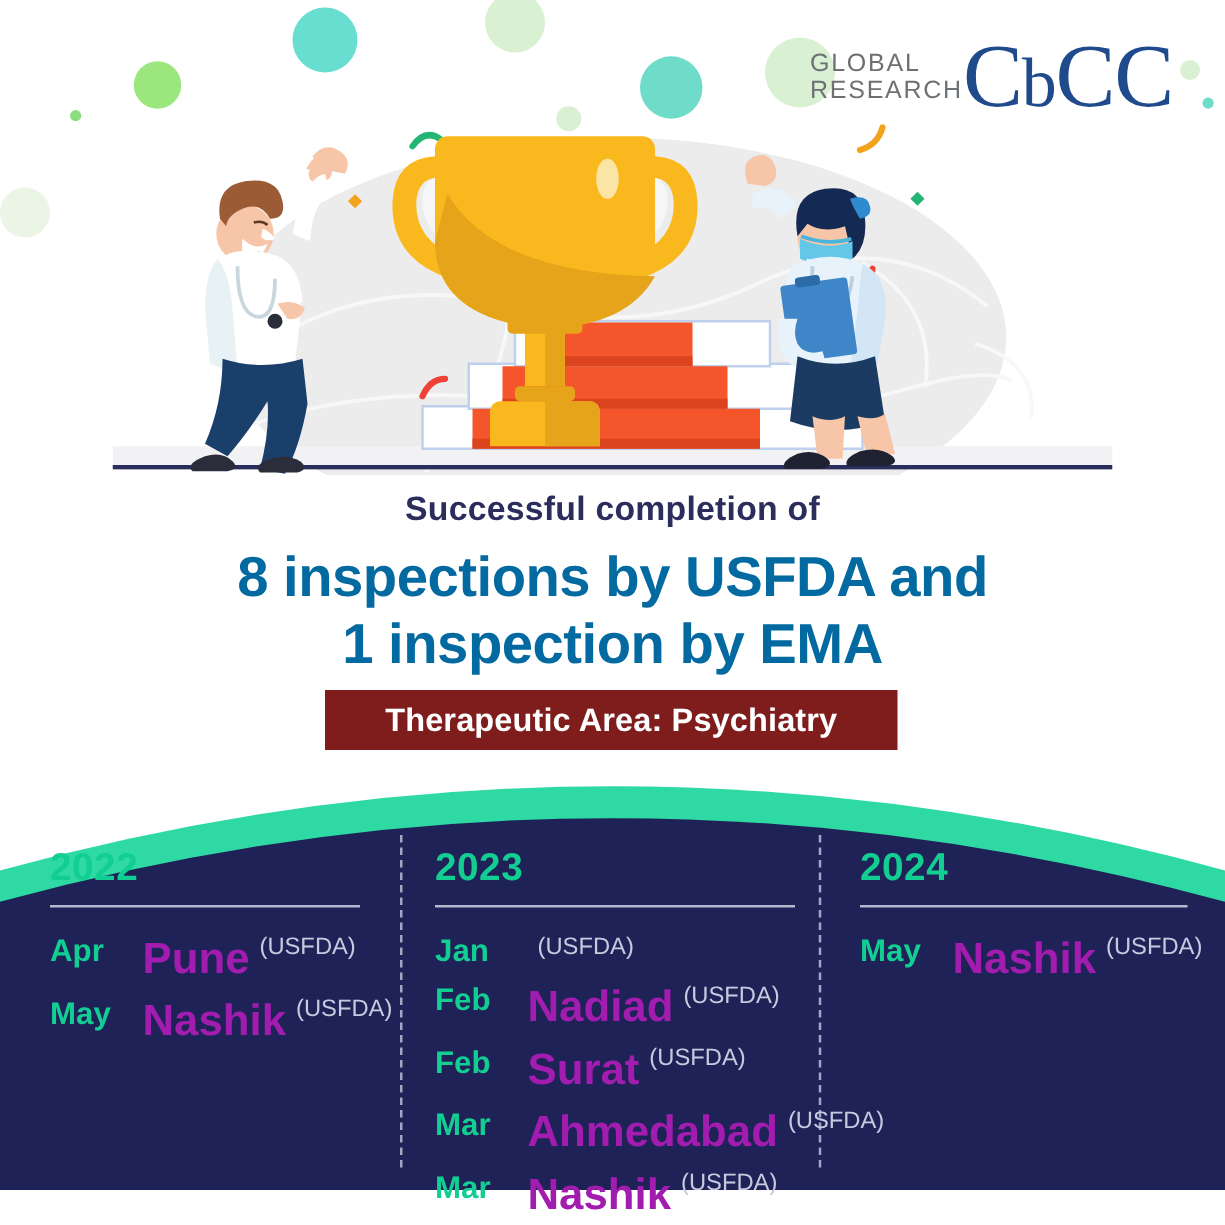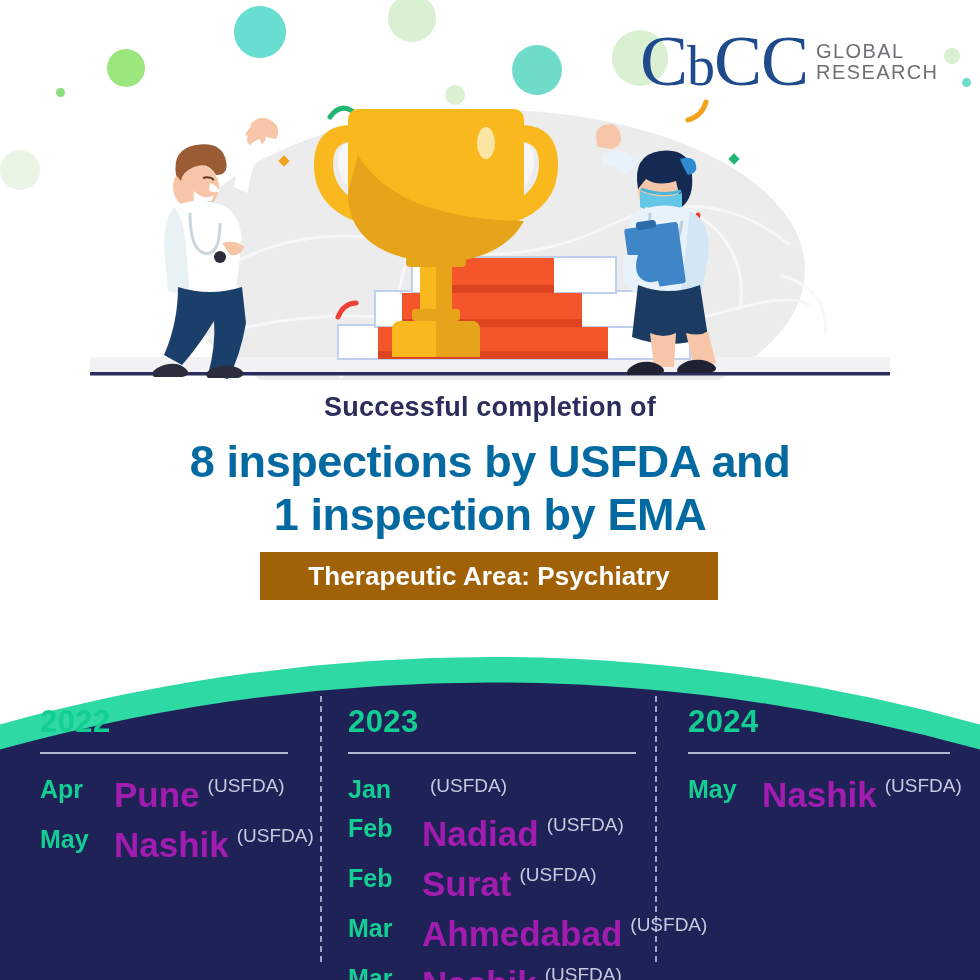--- a/index.html
+++ b/index.html
@@ -24,26 +24,26 @@
   
   #illus{position:absolute;left:90px;top:95px;width:800px;height:285px;}
 
   
   #headline{position:absolute;left:0;top:392px;width:980px;text-align:center;}
   #subtitle{font-size:27px;color:#2B2D5C;font-weight:700;letter-spacing:.2px;}
   #bigline{margin-top:12px;font-size:45px;font-weight:700;color:#0369a1;line-height:1.18;letter-spacing:-.4px;}
 
   #badge{
     position:absolute;left:260px;top:552px;width:458px;height:48px;
-    background:#a16207;display:flex;align-items:center;justify-content:center;
+    background:#7f1d1d;display:flex;align-items:center;justify-content:center;
   }
   #badge-text{color:#ffffff;font-size:26px;font-weight:700;letter-spacing:.1px;}
 
   
-  #panel-wrap{position:absolute;left:0;top:610px;width:980px;height:370px;}
+  #panel-wrap{position:absolute;left:0;top:582px;width:980px;height:370px;}
   #panel-content{position:absolute;left:0;top:0;width:980px;height:370px;}
 
   .col{position:absolute;top:94px;}
   .col-year{font-size:31px;font-weight:700;color:#12CE92;letter-spacing:.4px;}
   .col-rule{height:2px;background:#cfd3e4;margin-top:12px;opacity:.85;}
   .rows{margin-top:21px;}
   .row{display:flex;align-items:flex-start;margin-bottom:10px;white-space:nowrap;}
   .mon{color:#12CE92;font-size:25px;font-weight:700;width:74px;flex:0 0 74px;}
   .city{color:#a21caf;font-size:35px;font-weight:700;}
   .agy{color:#c6cade;font-size:19px;font-weight:400;margin-left:8px;}
@@ -66,25 +66,25 @@
       <div class="deco" style="left: 388px; top: -6px; width: 48px; height: 48px; background: rgb(217, 240, 210);"></div>
       <div class="deco" style="left: 512px; top: 45px; width: 50px; height: 50px; background: rgb(111, 220, 201);"></div>
       <div class="deco" style="left: 445px; top: 85px; width: 20px; height: 20px; background: rgb(217, 240, 210);"></div>
       <div class="deco" style="left: 612px; top: 30px; width: 56px; height: 56px; background: rgb(217, 240, 210);"></div>
       <div class="deco" style="left: 944px; top: 48px; width: 16px; height: 16px; background: rgb(217, 240, 210);"></div>
       <div class="deco" style="left: 962px; top: 78px; width: 9px; height: 9px; background: rgb(111, 220, 201);"></div>
       <div class="deco" style="left: 0px; top: 150px; width: 40px; height: 40px; background: rgb(234, 245, 230);"></div>
     </div>
 
   <div id="logo">
-    <div id="logo-mark"><span>C</span><span class="sm">b</span><span>CC</span></div>
     <div id="logo-sub">
       <div>GLOBAL</div>
       <div>RESEARCH</div>
     </div>
+    <div id="logo-mark"><span>C</span><span class="sm">b</span><span>CC</span></div>
   </div>
 
   <div id="illus">
     <svg viewBox="0 0 800 285" width="800" height="285" xmlns="http://www.w3.org/2000/svg">
 
       <g>
         <ellipse cx="400" cy="175" rx="315" ry="160" fill="#ECECEC"></ellipse>
         <path d="M110 190 Q200 120 330 150 Q430 175 520 130 Q620 85 700 150" stroke="#F7F7F7" stroke-width="3" fill="none"></path>
         <path d="M95 250 Q220 205 360 230 Q500 255 640 215 Q700 198 720 210" stroke="#F7F7F7" stroke-width="3" fill="none"></path>
         <path d="M300 35 Q340 120 300 220 Q270 270 250 282" stroke="#F8F8F8" stroke-width="3" fill="none"></path>

